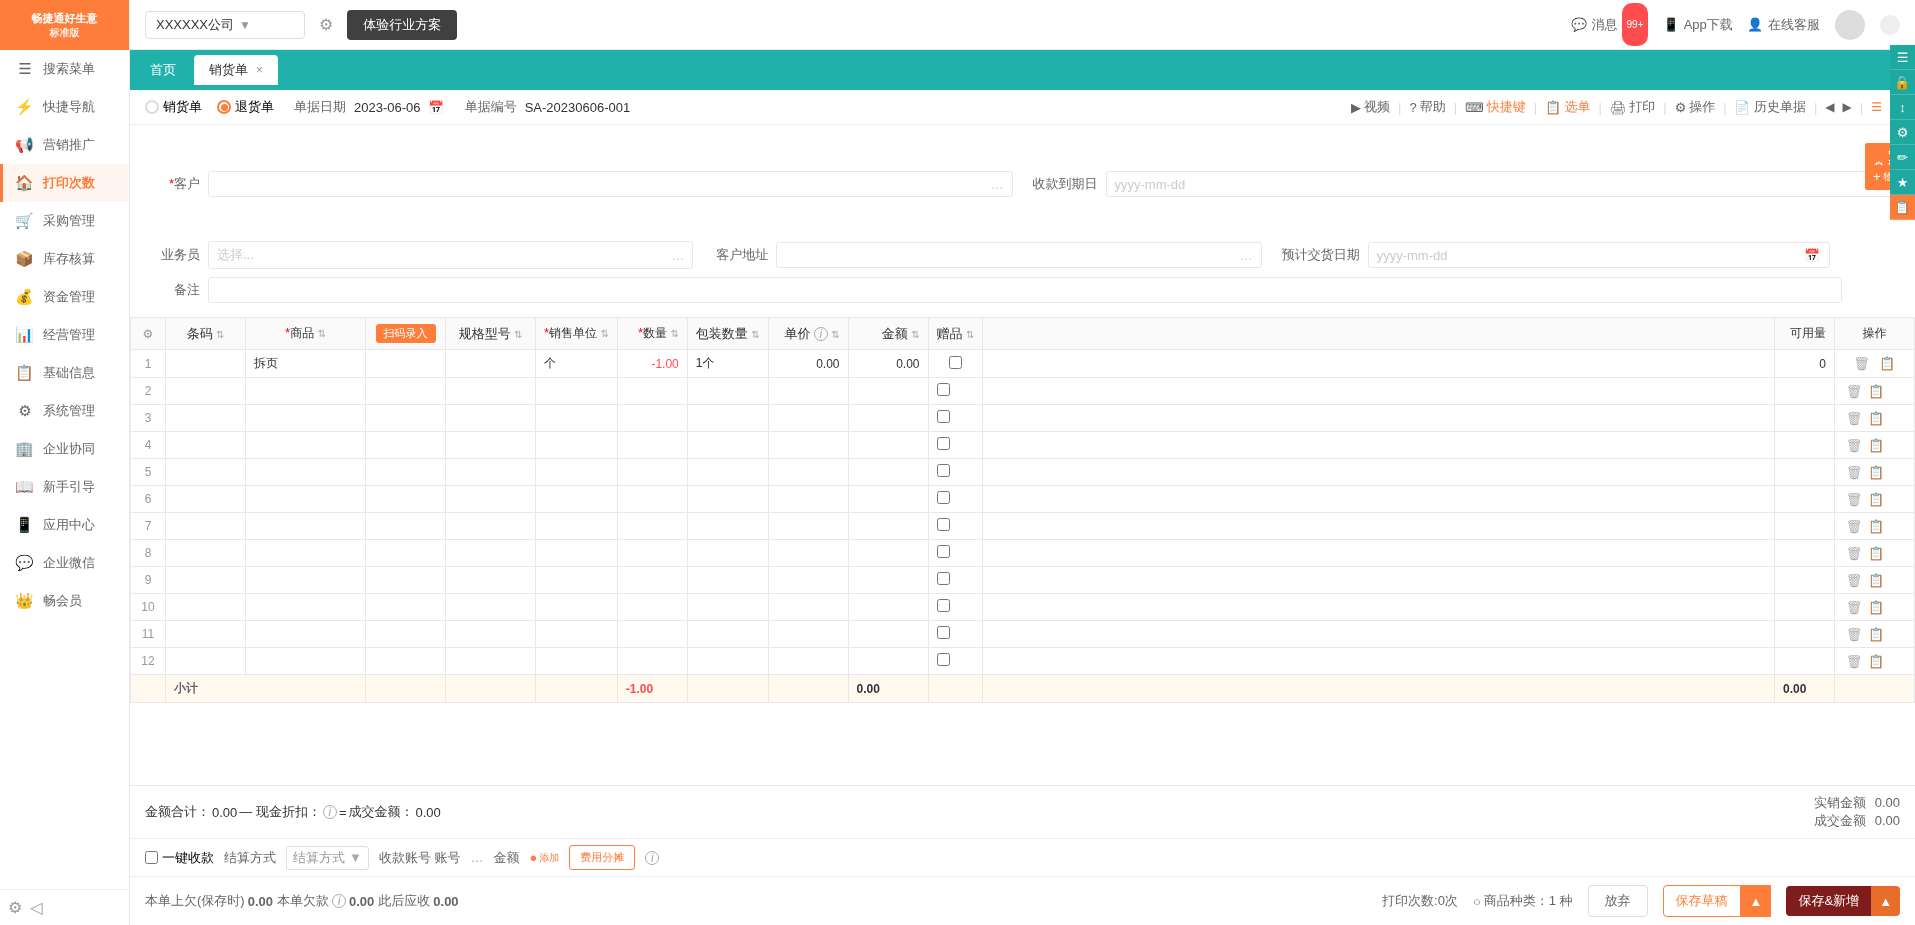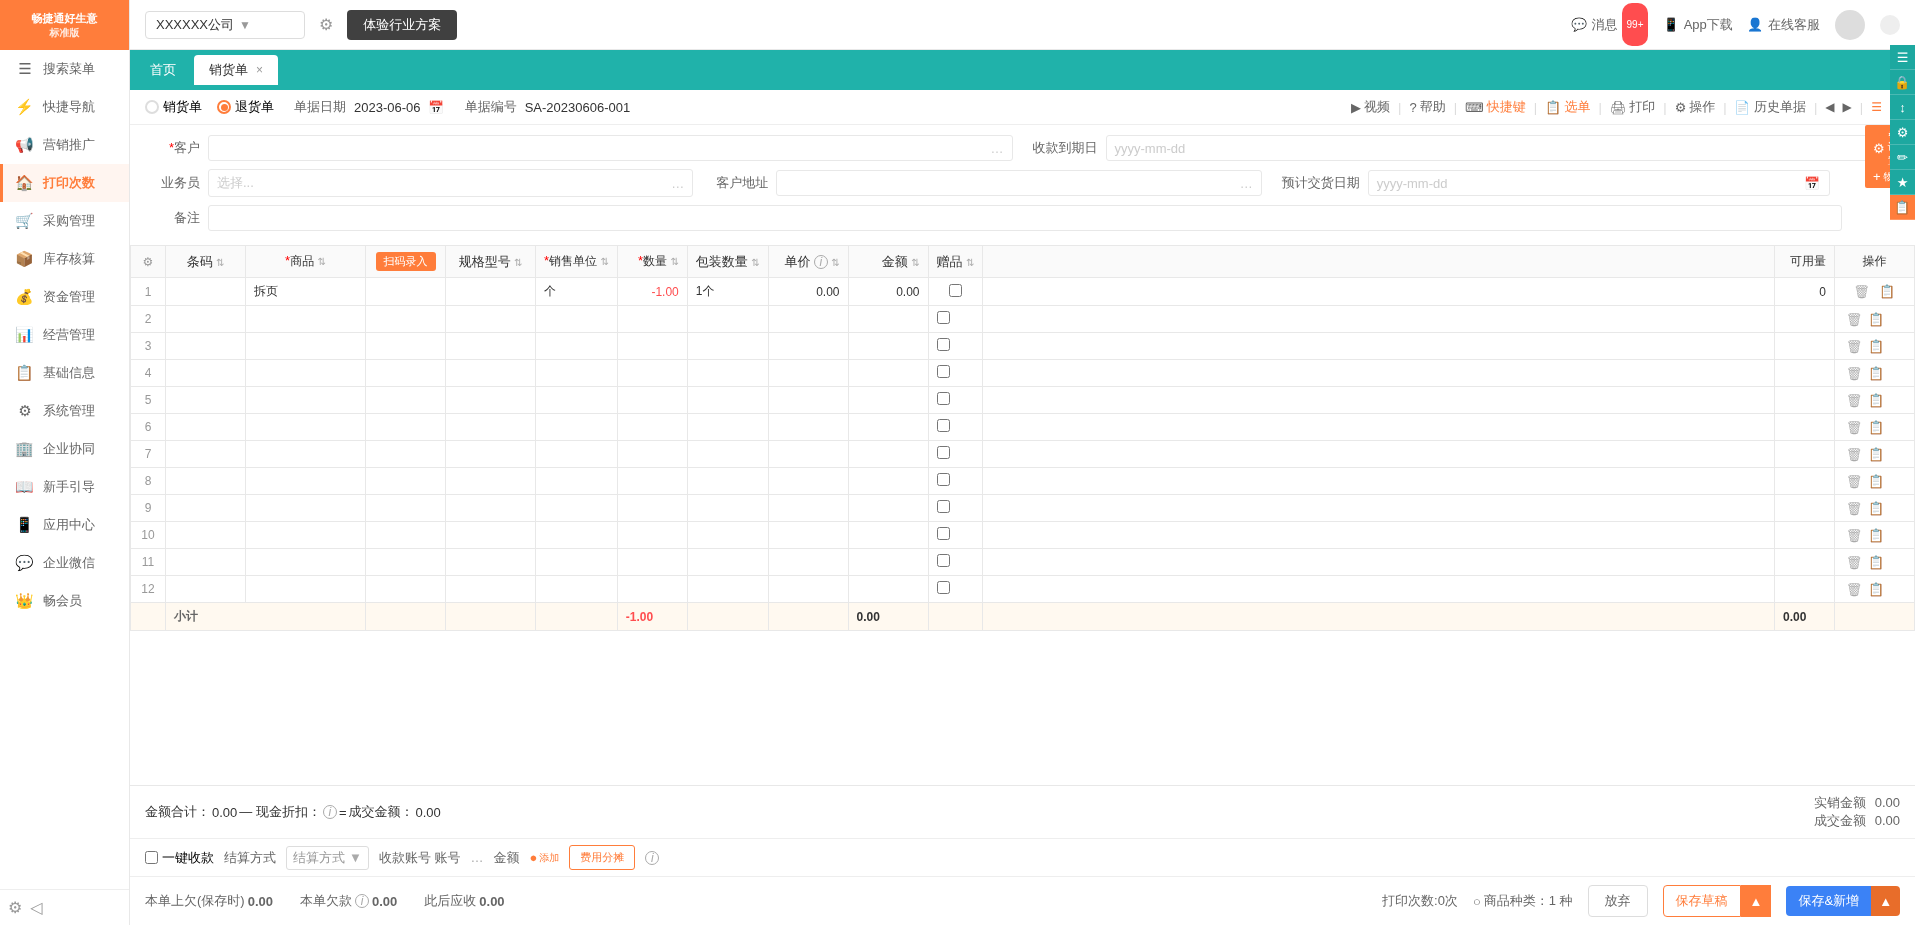--- a/index.html
+++ b/index.html
@@ -69,35 +69,35 @@
     td.qty-negative { color: #ff4d4f; }
     .subtotal-row td { background: #fff9f0; font-weight: bold; }
     .subtotal-row .qty-negative { color: #ff4d4f; }
 
     
     .footer-area { background: #fff; border-top: 1px solid #e8e8e8; }
     .footer-calc { display: flex; align-items: center; padding: 8px 15px; gap: 2px; color: #333; border-bottom: 1px solid #eee; }
     .footer-payment { display: flex; align-items: center; padding: 6px 15px; gap: 10px; border-bottom: 1px solid #eee; }
     .checkbox-label { display: flex; align-items: center; gap: 4px; cursor: pointer; }
     .footer-bottom { display: flex; align-items: center; padding: 8px 15px; justify-content: space-between; }
-    .footer-bottom-left { display: flex; gap: 27px; color: #666; }
+    .footer-bottom-left { display: flex; gap: 4px; color: #666; }
     .footer-bottom-left span { display: flex; align-items: center; gap: 3px; }
     .btn-abandon { border: 1px solid #ddd; background: #fff; padding: 6px 16px; border-radius: 4px; cursor: pointer; color: #666; }
     .btn-save-draft { border: 1px solid #ff7d3b; background: #fff; color: #ff7d3b; padding: 6px 12px; border-radius: 4px 0 0 4px; cursor: pointer; }
     .btn-save-draft-arrow { border: 1px solid #ff7d3b; background: #ff7d3b; color: white; padding: 6px 8px; cursor: pointer; }
     .btn-save-new-arrow { background: #e86d2a; color: white; border: none; padding: 6px 8px; cursor: pointer; border-radius: 0 4px 4px 0; }
     .save-group { display: flex; }
 
     
     .info-icon { color: #aaa; cursor: pointer; font-size: 12px; border: 1px solid #aaa; border-radius: 50%; width: 14px; height: 14px; display: inline-flex; align-items: center; justify-content: center; font-style: italic; }
 
     .page-wrapper { display: flex; flex-direction: column; flex: 1; position: relative; overflow: hidden; }
 
     .form-section { padding: 10px 15px; background: #fff; }
-    .form-field { display: flex; align-items: center; gap: 8px; }
+    .form-field { display: flex; align-items: center; gap: 8px; margin-top: 36px; }
     .field-label { color: #666; white-space: nowrap; min-width: 55px; text-align: right; }
     .field-label.req::before { content: '*'; color: red; }
     .field-value { flex: 1; border: 1px solid #e8e8e8; border-radius: 3px; padding: 4px 8px; color: #999; min-height: 26px; display: flex; align-items: center; justify-content: space-between; }
     .field-value.placeholder { color: #ccc; }
     .field-icon { color: #ccc; font-size: 13px; cursor: pointer; }
     .settings-btn { background: #ff7d3b; color: white; padding: 4px 8px; font-size: 11px; border-radius: 2px 0 0 2px; cursor: pointer; display: flex; align-items: center; gap: 3px; width: 50px; }
     .logistics-btn { background: #ff7d3b; color: white; padding: 4px 8px; font-size: 11px; border-radius: 2px 0 0 2px; cursor: pointer; display: flex; align-items: center; gap: 3px; width: 50px; }
 
     
     .far-right { position: absolute; right: 0; top: 45px; width: 25px; background: #1da8a0; display: flex; flex-direction: column; }
@@ -678,21 +678,21 @@
         <span style="color:#666;display:flex;align-items:center;gap:3px;">
           <span>○</span>
           <span>商品种类：1 种</span>
         </span>
         <button class="btn-abandon">放弃</button>
         <div class="save-group">
           <button class="btn-save-draft">保存草稿</button>
           <button class="btn-save-draft-arrow">▲</button>
         </div>
         <div class="save-group">
-          <button style="background:#3b82f6;color:white;border:none;padding:6px 12px;cursor:pointer;border-radius:4px 0 0 4px;">保存&amp;新增</button>
+          <button style="background:#7f1d1d;color:white;border:none;padding:6px 12px;cursor:pointer;border-radius:4px 0 0 4px;">保存&amp;新增</button>
           <button class="btn-save-new-arrow">▲</button>
         </div>
       </div>
     </div>
   </div>
 
   <div class="far-right">
     <div class="far-right-icon">☰</div>
     <div class="far-right-icon">🔒</div>
     <div class="far-right-icon">↕</div>

